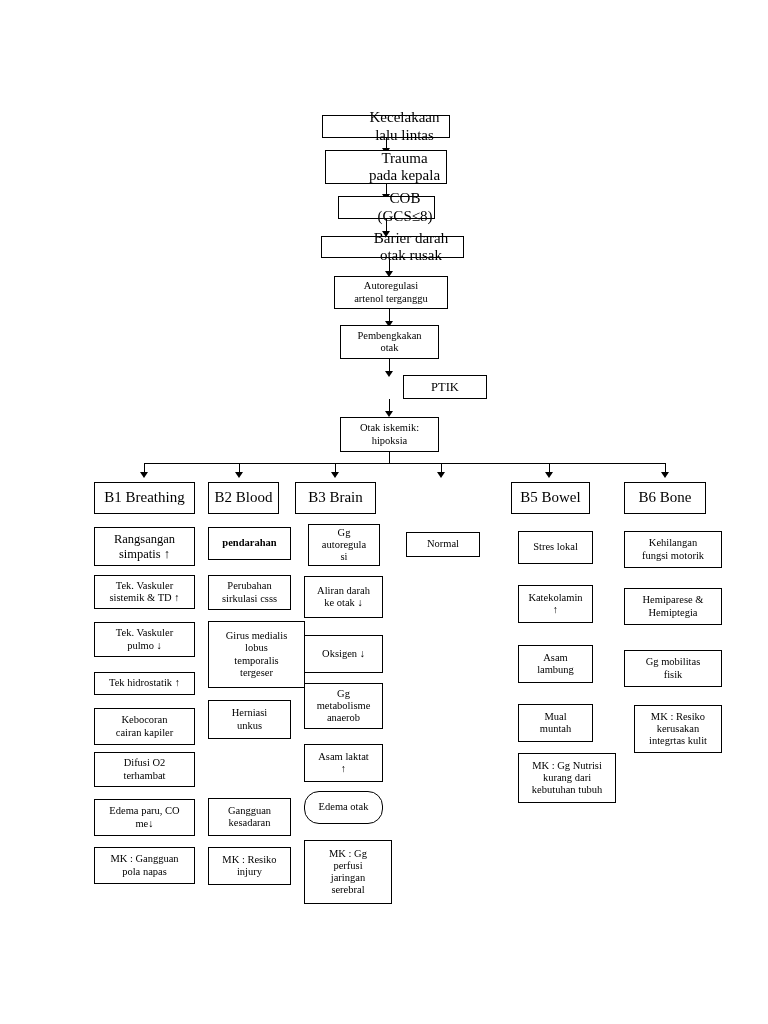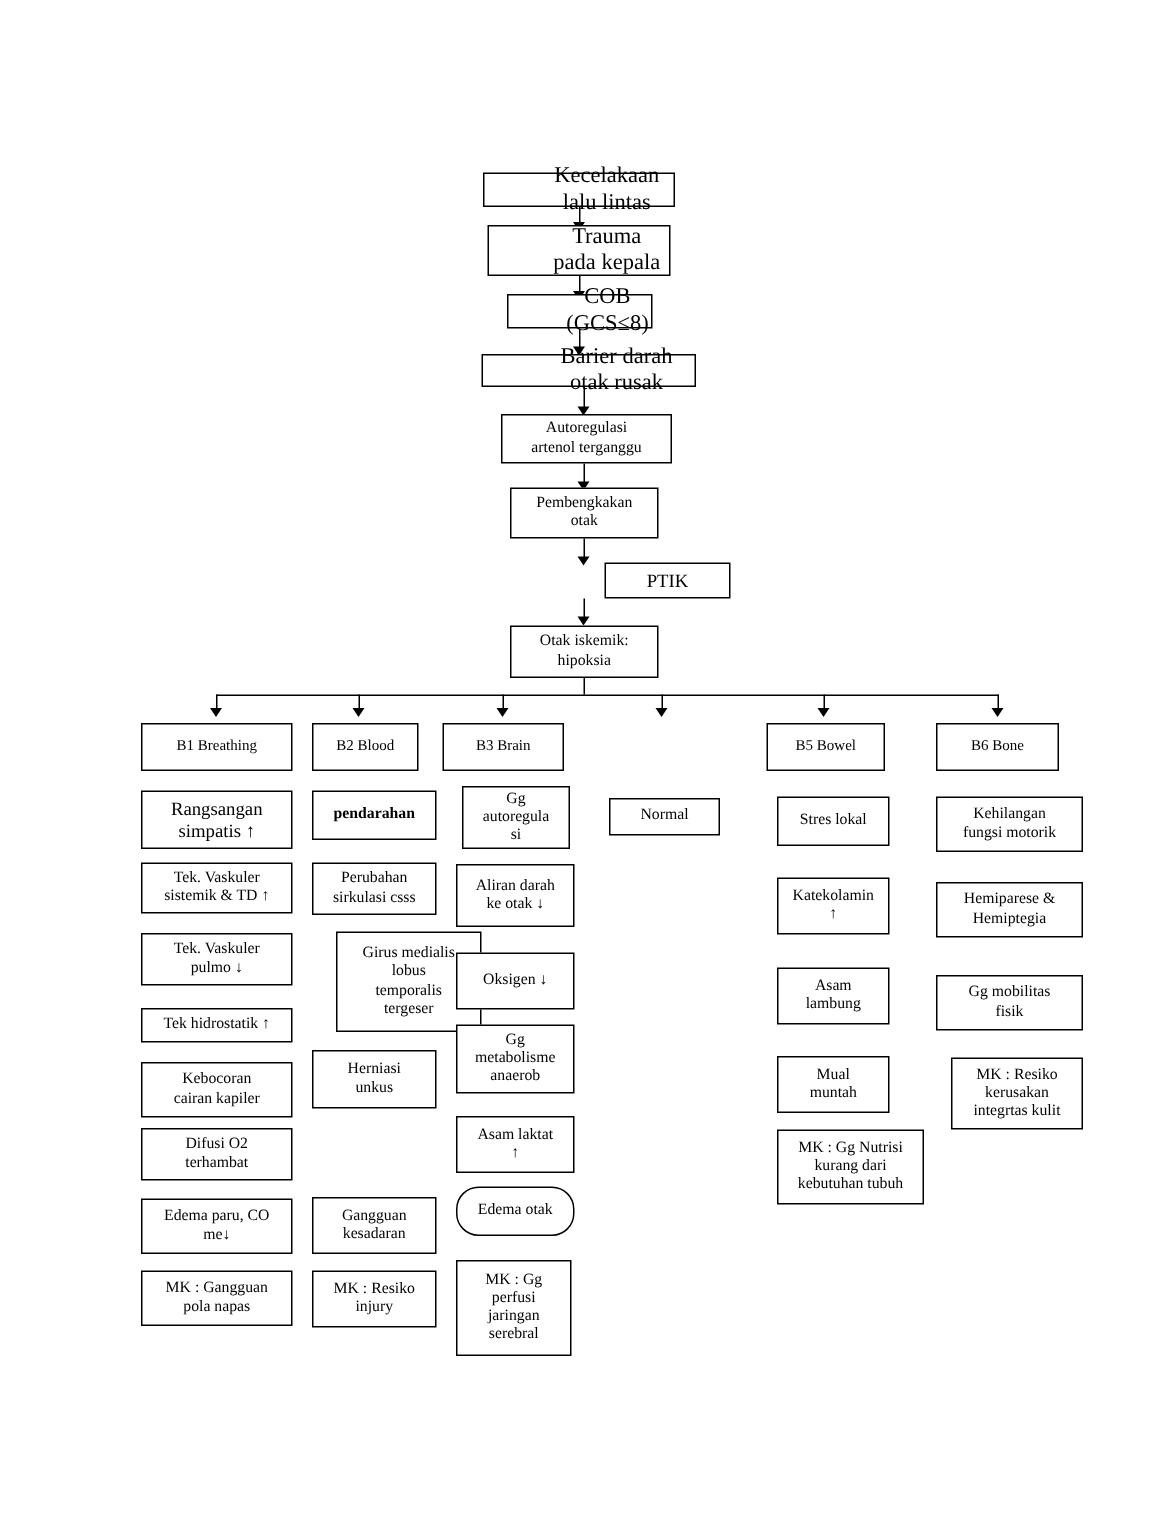--- a/index.html
+++ b/index.html
@@ -30,21 +30,21 @@
     align-items: center;
     justify-content: center;
     text-align: center;
     line-height: 1.15;
     padding: 2px 3px;
     white-space: pre-line;
   }
   .f10 { font-size: 10.5px; }
   .f11 { font-size: 15px; padding-left: 40px; }
   .f12 { font-size: 12.5px; }
-  .f13 { font-size: 10px; }
+  .f13 { font-size: 15px; }
   .vline {
     position: absolute;
     width: 1px;
     background: #000000;
   }
   .hline {
     position: absolute;
     height: 1px;
     background: #000000;
   }
@@ -128,21 +128,21 @@
   <div class="node f10" style="left:94px; top:752px; width:101px; height:35px;">Difusi O2
 terhambat</div>
   <div class="node f10" style="left:94px; top:799px; width:101px; height:37px;">Edema paru, CO
 me↓</div>
   <div class="node f10" style="left:94px; top:847px; width:101px; height:37px;">MK : Gangguan
 pola napas</div>
 
   <div class="node f10" style="left:208px; top:527px; width:83px; height:33px;font-weight:bold;">pendarahan</div>
   <div class="node f10" style="left:208px; top:575px; width:83px; height:35px;">Perubahan
 sirkulasi csss</div>
-  <div class="node f10" style="left:208px; top:621px; width:97px; height:67px;margin-left:16px;">
+  <div class="node f10" style="left:208px; top:621px; width:97px; height:67px;">
     <span>Girus medialis
 lobus
 temporalis
 tergeser</span>
   </div>
   <div class="node f10" style="left:208px; top:700px; width:83px; height:39px;">Herniasi
 unkus</div>
   <div class="node f10" style="left:208px; top:798px; width:83px; height:38px;">Gangguan
 kesadaran</div>
   <div class="node f10" style="left:208px; top:847px; width:83px; height:38px;">MK : Resiko
@@ -153,21 +153,21 @@
 si</div>
   <div class="node f10" style="left:304px; top:576px; width:79px; height:42px;">Aliran darah
 ke otak ↓</div>
   <div class="node f10" style="left:304px; top:635px; width:79px; height:38px;">Oksigen ↓</div>
   <div class="node f10" style="left:304px; top:683px; width:79px; height:46px;">Gg
 metabolisme
 anaerob</div>
   <div class="node f10" style="left:304px; top:744px; width:79px; height:38px;">Asam laktat
 ↑</div>
   <div class="node f10" style="left:304px; top:791px; width:79px; height:33px;border-radius:15px;">Edema otak</div>
-  <div class="node f10" style="left:304px; top:840px; width:77px; height:64px;">MK : Gg
+  <div class="node f10" style="left:304px; top:840px; width:88px; height:64px;">MK : Gg
 perfusi
 jaringan
 serebral</div>
 
   <div class="node f10" style="left:406px; top:532px; width:74px; height:25px;">Normal</div>
 
   <div class="node f10" style="left:518px; top:531px; width:75px; height:33px;">Stres lokal</div>
   <div class="node f10" style="left:518px; top:585px; width:75px; height:38px;">Katekolamin
 ↑</div>
   <div class="node f10" style="left:518px; top:645px; width:75px; height:38px;">Asam

